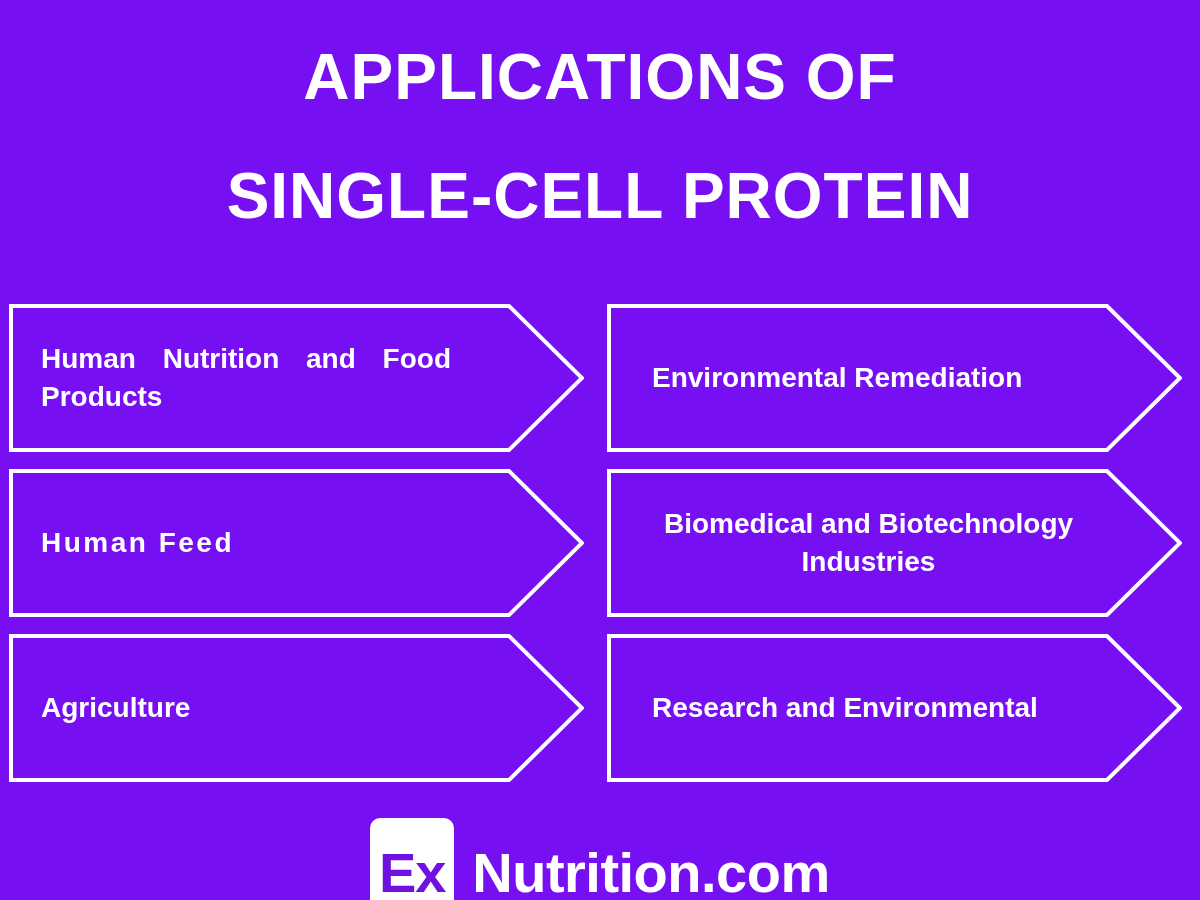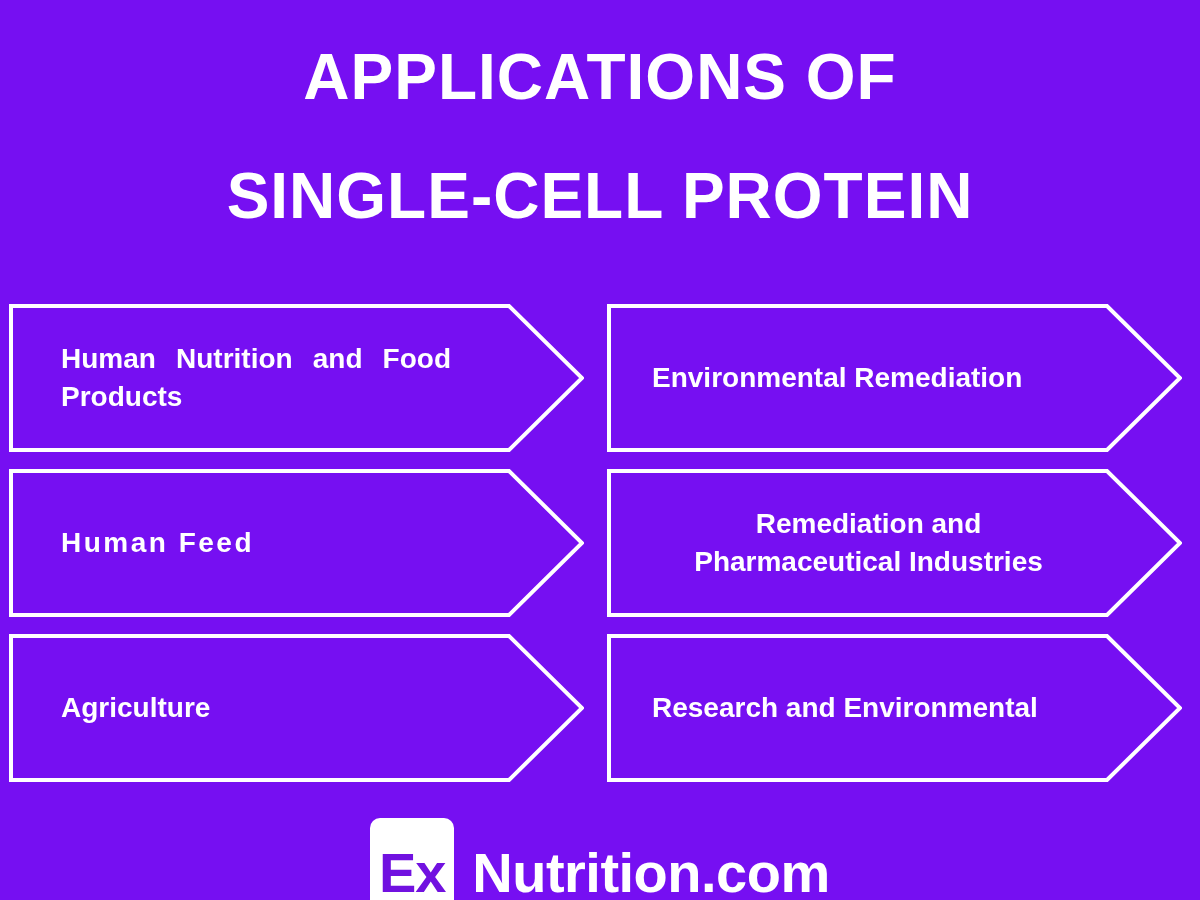--- a/index.html
+++ b/index.html
@@ -57,21 +57,21 @@
     stroke:var(--outline);
     stroke-width:4;
     stroke-linejoin:miter;
   }
   .label{
     position:relative;
     color:var(--text);
     font-weight:700;
     font-size:28px;
     line-height:38px;
-    padding-left:52px;
+    padding-left:32px;
     max-width:442px; 
   }
   .col-right .label{
     padding-left:45px;
     max-width:478px; 
     text-align:center;
   }
   .col-left .item:nth-child(1) .label{ text-align:justify; }
   .col-left .item:nth-child(2) .label{ letter-spacing:2.5px; }
   .footer{
@@ -139,21 +139,21 @@
       <svg class="arrow" viewBox="0 0 575 148" preserveAspectRatio="none" aria-hidden="true">
           <polygon points="2,2 500,2 573,74 500,146 2,146"></polygon>
         </svg>
       <div class="label">Environmental Remediation</div>
     </div>
 
     <div class="item">
       <svg class="arrow" viewBox="0 0 575 148" preserveAspectRatio="none" aria-hidden="true">
           <polygon points="2,2 500,2 573,74 500,146 2,146"></polygon>
         </svg>
-      <div class="label">Remediation and Pharmaceutical Industries</div>
+      <div class="label">Biomedical and Biotechnology Industries</div>
     </div>
 
     <div class="item">
       <svg class="arrow" viewBox="0 0 575 148" preserveAspectRatio="none" aria-hidden="true">
           <polygon points="2,2 500,2 573,74 500,146 2,146"></polygon>
         </svg>
       <div class="label">Research and Environmental</div>
     </div>
 
   </div>

